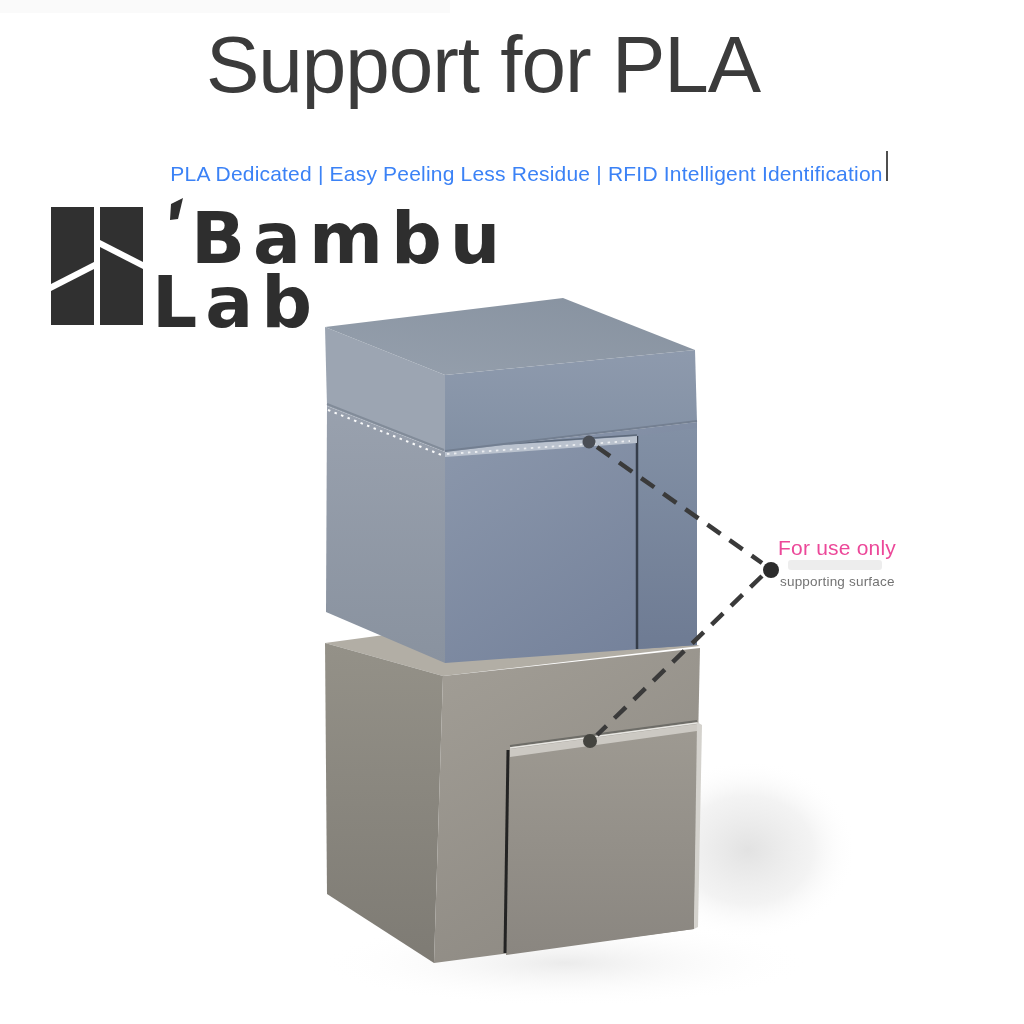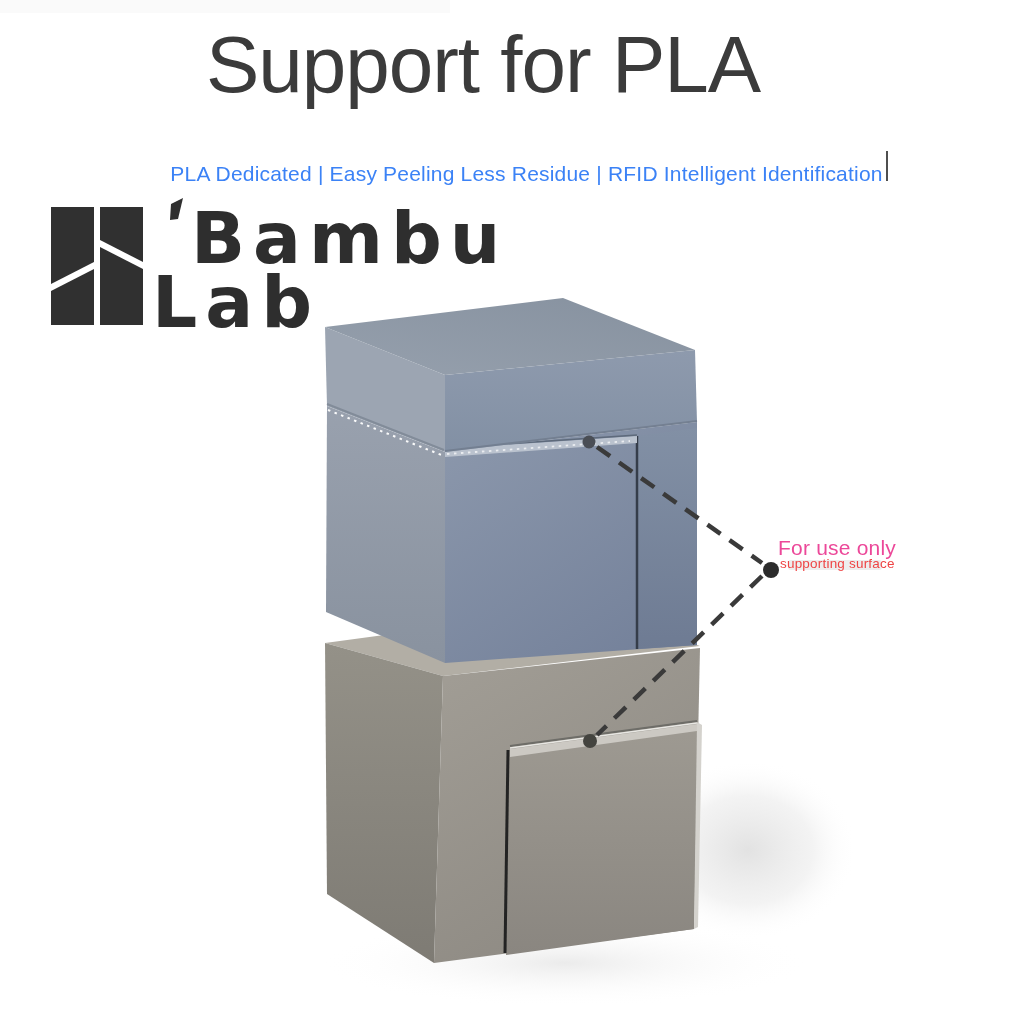--- a/index.html
+++ b/index.html
@@ -35,21 +35,21 @@
     letter-spacing:8px;white-space:nowrap;
   }
   .brand1{left:163px;top:203px;margin-left:28px;}
   .brand2{left:152px;top:267px;}
   
   .callout-primary{
     left:778px;top:536px;font-size:21px;color:#ec4899;letter-spacing:0.2px;
     white-space:nowrap;
   }
   .callout-secondary{
-    left:780px;top:556px;font-size:13.5px;color:#ef4444;letter-spacing:0.2px;
+    left:780px;top:574px;font-size:13.5px;color:#737373;letter-spacing:0.2px;
     white-space:nowrap;
     text-align:right;
   }
   svg{display:block;}
 </style>
 </head>
 <body>
 
 <svg class="abs" style="left:0;top:0;" width="1024" height="1024" viewBox="0 0 1024 1024">
   <defs>

